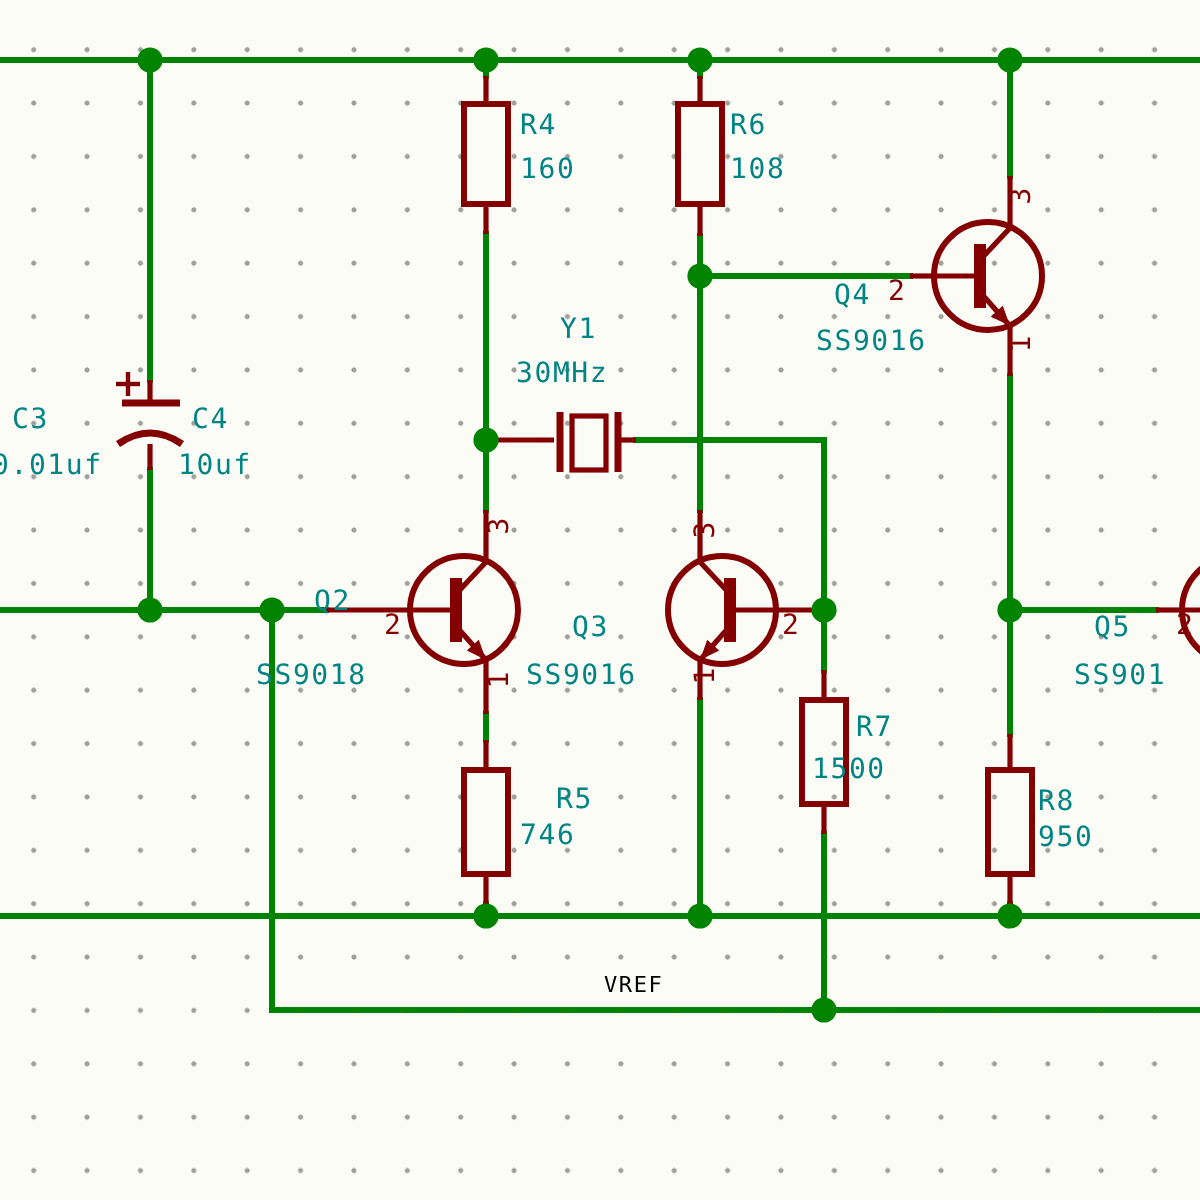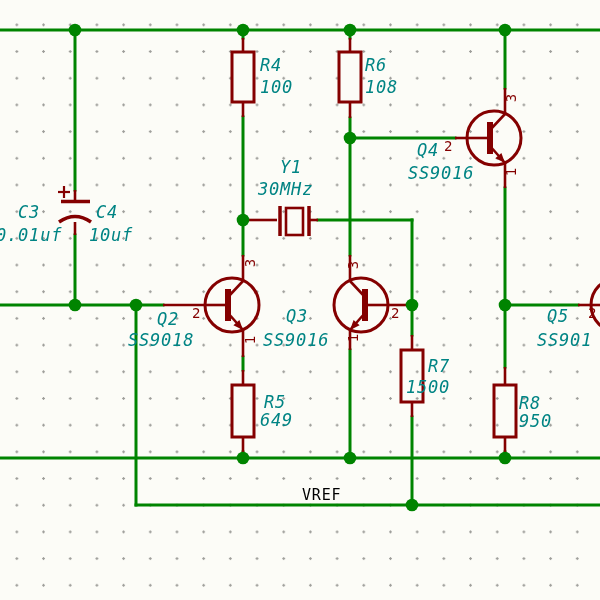--- a/index.html
+++ b/index.html
@@ -19,33 +19,33 @@
   .junction{fill:var(--wire,#008400);stroke:none;}
   .comp{stroke:var(--component,#840000);stroke-width:3;fill:none;}
   .comp-thin{stroke:var(--component,#840000);stroke-width:2.6;fill:none;}
   .comp-plate{stroke:var(--component,#840000);stroke-width:3.5;fill:none;}
   .comp-bar{stroke:var(--component,#840000);stroke-width:6;fill:none;}
   .comp-plus{stroke:var(--component,#840000);stroke-width:2.2;fill:none;}
   .arrow{fill:var(--component,#840000);stroke:none;}
   .fld{
     position:absolute;
     color:var(--field,#008484);
-    font-size:17px;line-height:1.1;
-    letter-spacing:0.8px;white-space:pre;font-style:italic;
+    font-size:14px;line-height:1.1;
+    letter-spacing:0.8px;white-space:pre;
   }
   .pin{
     position:absolute;
     color:var(--pin-number,#840000);
     font-size:14px;line-height:1;white-space:pre;
   }
   .rot{transform:rotate(-90deg);transform-origin:center center;}
   .netlbl{
     position:absolute;
     color:var(--net-label,#000000);
-    font-size:15px;line-height:1.1;
+    font-size:11px;line-height:1.1;
     letter-spacing:0.8px;white-space:pre;
     font-family:"DejaVu Sans Mono", monospace;
   }
 </style>
 </head>
 <body>
 
 <div id="sheet">
 
   <svg id="schem" width="600" height="600" viewBox="0 0 600 600">
@@ -178,44 +178,44 @@
 
     <g>
       <circle class="comp" cx="618" cy="305" r="27"></circle>
       <line class="comp-bar" x1="614" y1="289" x2="614" y2="321"></line>
       <line class="comp-thin" x1="591" y1="305" x2="614" y2="305"></line>
       <line class="comp-thin" x1="614" y1="297" x2="629" y2="281"></line>
       <line class="comp-thin" x1="614" y1="313" x2="629" y2="330"></line>
     </g>
   </svg>
 
-  <span class="fld" style="left:18px;top:203px">C3</span>
+  <span class="fld" style="left:6px;top:203px">C3</span>
   <span class="fld" style="left:-4px;top:226px">0.01uf</span>
   <span class="fld" style="left:96px;top:203px">C4</span>
   <span class="fld" style="left:89px;top:226px">10uf</span>
 
   <span class="fld" style="left:260px;top:56px">R4</span>
-  <span class="fld" style="left:260px;top:78px">100</span>
+  <span class="fld" style="left:260px;top:78px">160</span>
   <span class="fld" style="left:365px;top:56px">R6</span>
   <span class="fld" style="left:365px;top:78px">108</span>
 
   <span class="fld" style="left:280px;top:158px">Y1</span>
   <span class="fld" style="left:258px;top:180px">30MHz</span>
 
-  <span class="fld" style="left:157px;top:310px">Q2</span>
+  <span class="fld" style="left:157px;top:294px">Q2</span>
   <span class="fld" style="left:128px;top:331px">SS9018</span>
   <span class="fld" style="left:286px;top:307px">Q3</span>
   <span class="fld" style="left:263px;top:331px">SS9016</span>
   <span class="fld" style="left:417px;top:141px">Q4</span>
   <span class="fld" style="left:408px;top:164px">SS9016</span>
   <span class="fld" style="left:547px;top:307px">Q5</span>
   <span class="fld" style="left:537px;top:331px">SS901</span>
 
-  <span class="fld" style="left:264px;top:393px">R5</span>
-  <span class="fld" style="left:260px;top:411px">649</span>
+  <span class="fld" style="left:278px;top:393px">R5</span>
+  <span class="fld" style="left:260px;top:411px">746</span>
   <span class="fld" style="left:428px;top:357px">R7</span>
   <span class="fld" style="left:406px;top:378px">1500</span>
   <span class="fld" style="left:519px;top:394px">R8</span>
   <span class="fld" style="left:519px;top:412px">950</span>
 
   <span class="netlbl" style="left:302px;top:487px">VREF</span>
 
   <span class="pin" style="left:192px;top:306px">2</span>
   <span class="pin rot" style="left:246px;top:256px">3</span>
   <span class="pin rot" style="left:246px;top:333px">1</span>

